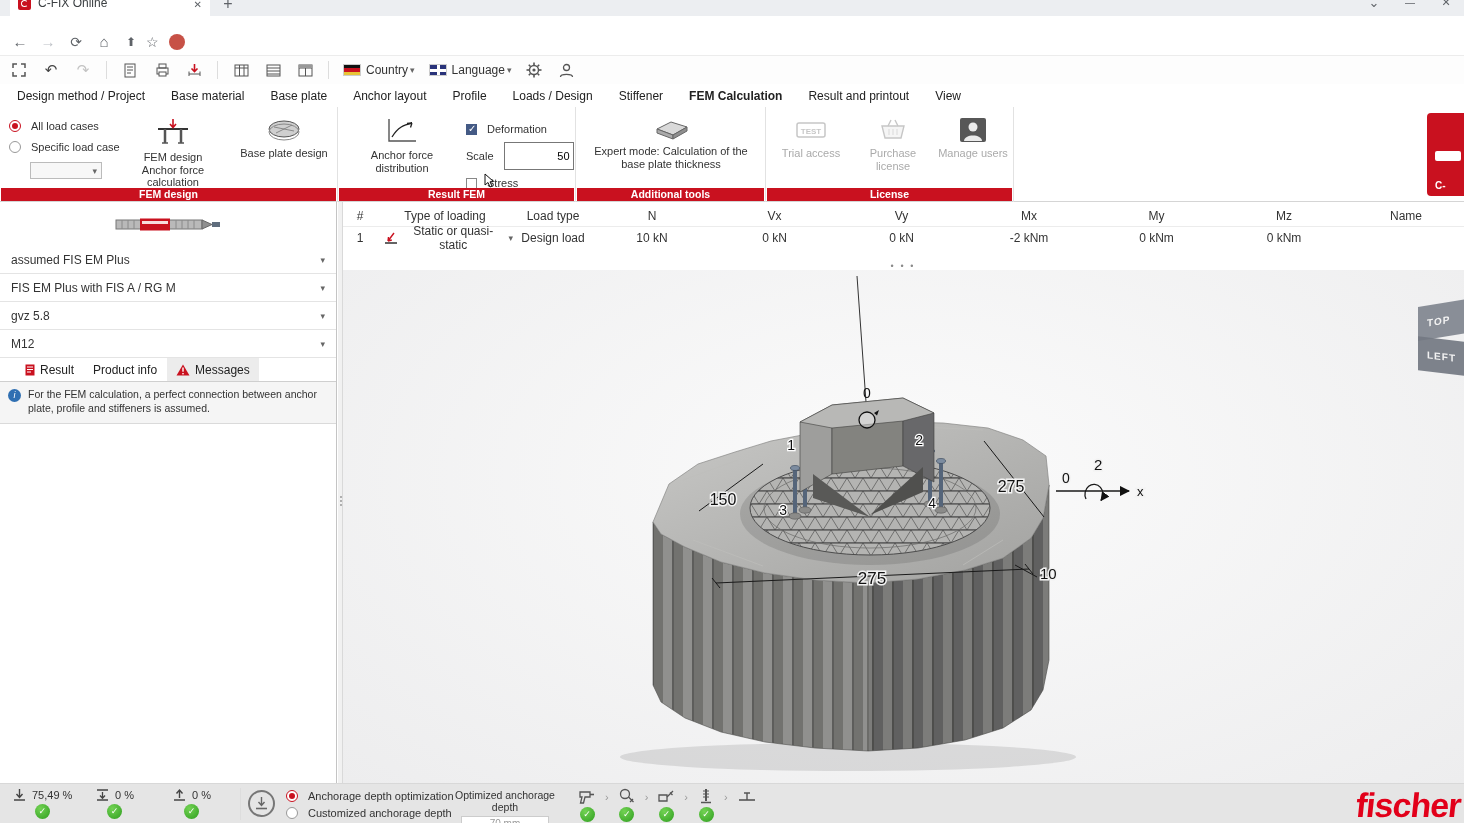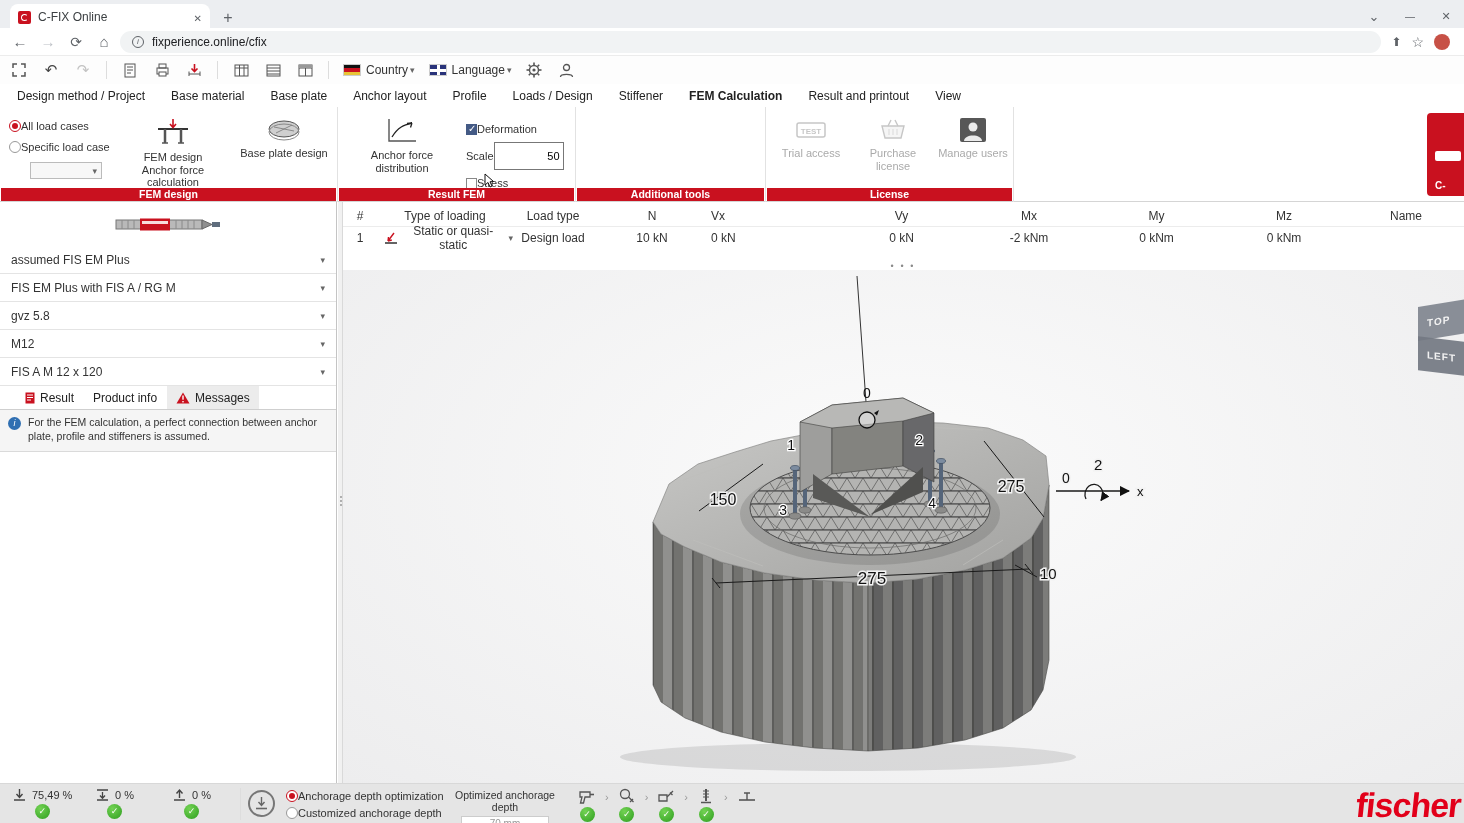--- a/index.html
+++ b/index.html
@@ -1,21 +1,21 @@
 <!DOCTYPE html>
 <html><head>
 <meta charset="utf-8">
 <style>
   * { margin:0; padding:0; box-sizing:border-box; }
   html,body { width:1464px; height:823px; overflow:hidden; }
   body { font-family:"Liberation Sans", sans-serif; font-size:12px; color:#222; background:#fff; position:relative; }
   :root { --red:#c9111f; --green:#3fae2a; }
 
   
-  .chrome-tabs { position:absolute; left:0; top:0; width:1464px; height:30px; background:#eceef1; display:flex; align-items:flex-end; }
+  .chrome-tabs { position:absolute; left:0; top:0; width:1464px; height:16px; background:#eceef1; display:flex; align-items:flex-end; }
   .tab { width:200px; height:26px; background:#fff; border-radius:8px 8px 0 0; margin-left:10px; display:flex; align-items:center; padding:0 8px; gap:7px; font-size:12px; color:#3c4043; }
   .favicon { width:13px; height:13px; background:var(--red); border-radius:2px; position:relative; }
   .favicon::after { content:""; position:absolute; inset:3px; border:1.5px solid #fff; border-right-color:transparent; border-radius:50%; }
   .tab-title { flex:1; white-space:nowrap; overflow:hidden; }
   .tab-close { color:#5f6368; font-size:13px; line-height:1; cursor:default; }
   .tab-close::after { content:"✕"; font-size:10px; }
   .newtab { width:24px; height:24px; margin-left:6px; color:#5f6368; display:flex; align-items:center; justify-content:center; font-size:16px; }
   .newtab::after { content:"+"; }
   .win-controls { margin-left:auto; display:flex; align-items:center; height:28px; }
   .winbtn { width:36px; height:28px; display:flex; align-items:center; justify-content:center; color:#5f6368; font-size:11px; }
@@ -66,21 +66,21 @@
   #rs2 { left:338px; width:238px; }
   #rs3 { left:576px; width:190px; }
   #rs4 { left:766px; width:248px; }
   .rfooter { position:absolute; left:1px; right:1px; bottom:1px; height:13px; background:var(--red); color:#fff; font-size:10.5px; font-weight:bold; text-align:center; line-height:13px; }
   .radio { width:12px; height:12px; border:1px solid #999; border-radius:50%; background:#fff; display:inline-block; position:relative; flex:none; }
   .radio.on { border-color:var(--red); }
   .radio.on::after { content:""; position:absolute; inset:2px; background:var(--red); border-radius:50%; }
   .cb { width:11px; height:11px; border:1px solid #888; background:#fff; display:inline-block; position:relative; flex:none; }
   .cb.on { background:#445a85; border-color:#445a85; }
   .cb.on::after { content:"✓"; position:absolute; left:1px; top:-2px; color:#fff; font-size:10px; }
-  .rrow { display:flex; align-items:center; gap:0; font-size:11px; color:#333; }
+  .rrow { display:flex; align-items:center; gap:10px; font-size:11px; color:#333; }
   .radio-col { position:absolute; left:9px; top:13px; display:flex; flex-direction:column; gap:9px; }
   .mini-select { width:72px; height:17px; border:1px solid #bbb; background:#f7f7f7; margin-left:21px; display:flex; align-items:center; justify-content:flex-end; padding:0 4px; }
   .rblock { position:absolute; text-align:center; font-size:11px; color:#333; line-height:1.15; }
   .rblock .ric { display:flex; justify-content:center; margin-bottom:4px; }
   #fem-block { left:116px; top:10px; width:114px; }
   #bp-block { left:234px; top:10px; width:100px; }
   #afd-block { left:6px; top:10px; width:116px; }
   #expert-block { left:5px; top:10px; width:180px; }
   .lic-block { top:10px; }
   .lic-block .ric { opacity:.55; }
@@ -108,21 +108,21 @@
   .msg-box { background:#f5f5f5; border-bottom:1px solid #dadada; padding:6px 12px 8px 8px; display:flex; gap:7px; font-size:10.5px; color:#333; line-height:1.3; }
   .info-icon { width:13px; height:13px; border-radius:50%; background:#2f6fb2; color:#fff; font-size:9px; font-style:italic; text-align:center; line-height:13px; flex:none; margin-top:1px; }
   .info-icon::after { content:"i"; }
 
   
   .main { position:absolute; left:343px; top:202px; width:1121px; height:581px; background:#fff; }
   .lt-head, .lt-row { display:flex; height:22px; align-items:center; font-size:12px; }
   .lt-head { color:#333; border-bottom:1px solid #ececec; margin-top:3px; }
   .lt-row { color:#333; }
   .c0{width:34px;text-align:center;} .c1{width:136px;text-align:center;} .c2{width:80px;text-align:center;}
-  .c3{width:118px;text-align:center;} .c4{width:127px;} .c5{width:127px;text-align:center;}
+  .c3{width:118px;text-align:center;} .c4{width:127px;text-align:center;} .c5{width:127px;text-align:center;}
   .c6{width:128px;text-align:center;} .c7{width:127px;text-align:center;} .c8{width:128px;text-align:center;}
   .c9{flex:1;text-align:center;}
   .type-cell { display:flex; align-items:center; justify-content:flex-start; gap:5px; padding-left:6px; }
   .splitter-dots { position:absolute; left:0; top:61px; width:100%; text-align:center; color:#8a8a8a; font-size:9px; letter-spacing:3px; line-height:6px; }
 
   
   .viewport { position:absolute; left:0; top:68px; width:1121px; height:513px; background:radial-gradient(ellipse at 50% 40%, #fbfbfb 0%, #ededee 100%); overflow:hidden; }
   .vc { position:absolute; right:-16px; top:32px; width:62px; }
   .vc-face { height:34px; margin-bottom:4px; color:#f2f2f2; font-size:10px; font-weight:bold; letter-spacing:1px; display:flex; align-items:center; padding-left:9px; }
   .vc-top { background:rgba(128,133,143,.92); transform:skewY(-9deg); }
@@ -161,24 +161,20 @@
     <span class="winbtn i-chevdown"></span>
     <span class="winbtn i-min"></span>
     <span class="winbtn i-close"></span>
   </div>
 </div>
 <div class="chrome-address">
   <span class="navbtn i-back"></span>
   <span class="navbtn i-fwd disabled"></span>
   <span class="navbtn i-reload"></span>
   <span class="navbtn i-home"></span>
-  <div class="urlbar">
-    <span class="info-badge"></span>
-    <span>fixperience.online/cfix</span>
-  </div>
   <div class="addr-icons">
     <span class="i-share"></span>
     <span class="i-star"></span>
     <span class="avatar"></span>
   </div>
 </div>
 
 <div class="app-toolbar">
   <span class="tbtn">
     <svg width="14" height="14">
@@ -342,20 +338,30 @@
     </div>
     <span class="cursor-icon">
       <svg width="12" height="16">
           <path d="M2,1 L2,12 L5,9.5 L7,14 L9,13 L7,8.8 L10.5,8.5 Z" fill="#fff" stroke="#111" stroke-width="1"></path>
         </svg>
     </span>
     <div class="rfooter">Result FEM</div>
   </div>
 
   <div class="rsec" id="rs3">
+    <div class="rblock" id="expert-block">
+      <span class="ric">
+        <svg width="40" height="24">
+            <polygon points="6,12 20,5 36,10 22,18" fill="#d9d9d9" stroke="#666"></polygon>
+            <polygon points="6,12 22,18 22,22 6,16" fill="#aaa" stroke="#666"></polygon>
+            <polygon points="22,18 36,10 36,14 22,22" fill="#8f8f8f" stroke="#666"></polygon>
+          </svg>
+      </span>
+      <div>Expert mode: Calculation of the base plate thickness</div>
+    </div>
     <div class="rfooter">Additional tools</div>
   </div>
 
   <div class="rsec" id="rs4">
     <div class="rblock lic-block" id="lic1">
       <span class="ric">
         <svg width="34" height="26">
             <rect x="3" y="6" width="28" height="14" rx="2" fill="#fff" stroke="#999" stroke-width="1.5"></rect>
             <text x="17" y="16.5" text-anchor="middle" font-size="8" fill="#999" font-weight="bold">TEST</text>
           </svg>
@@ -411,24 +417,20 @@
   <div class="sel">
     <span>FIS EM Plus with FIS A / RG M</span>
       <span class="chev"></span>
   </div>
   <div class="sel">
     <span>gvz 5.8</span>
       <span class="chev"></span>
   </div>
   <div class="sel">
     <span>M12</span>
-      <span class="chev"></span>
-  </div>
-  <div class="sel">
-    <span>FIS A M 12 x 120</span>
       <span class="chev"></span>
   </div>
   <div class="side-tabs">
     <span class="stab">
       <svg width="10" height="12">
           <rect x="0.5" y="0.5" width="9" height="11" fill="#c9111f"></rect>
           <path d="M2,3 h6 M2,5.5 h6 M2,8 h4" stroke="#fff" stroke-width="1"></path>
         </svg>
       <span>Result</span>
     </span>

